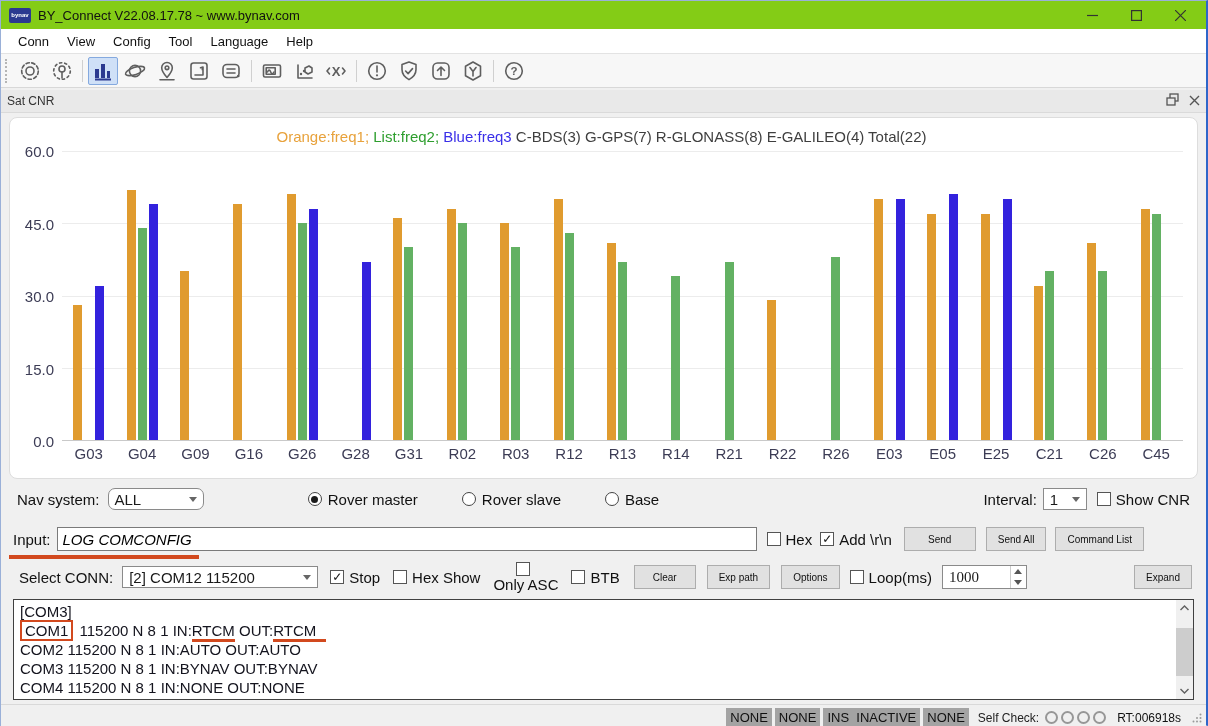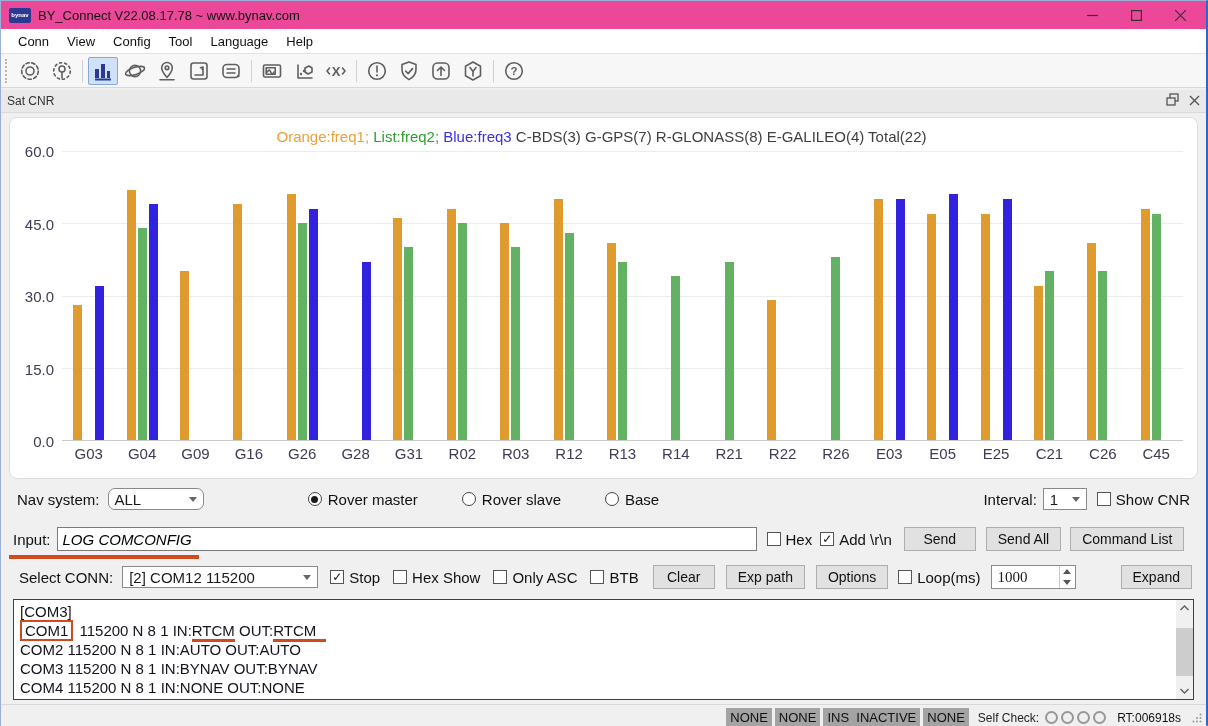--- a/index.html
+++ b/index.html
@@ -1,21 +1,21 @@
 <!DOCTYPE html>
 <html><head>
 <meta charset="utf-8">
 <style>
   * { box-sizing: border-box; margin: 0; padding: 0; }
   html,body { width:1208px; height:726px; overflow:hidden; }
   body { font-family:"Liberation Sans", sans-serif; background:#f0f0f0; color:#1a1a1a; }
   #win { width:1208px; height:726px; display:flex; flex-direction:column; border:1px solid #9ab0d8; border-right:2px solid #2e66c9; background:#f0f0f0; }
 
   
-  .titlebar { height:28px; background:#ec4899; display:flex; align-items:center; padding:0 4px 0 8px; flex:none; }
+  .titlebar { height:28px; background:#84cc16; display:flex; align-items:center; padding:0 4px 0 8px; flex:none; }
   .logo { width:22px; height:15px; background:#2b3990; border-radius:2px; color:#fff; font-size:6px; font-weight:bold; display:flex; align-items:center; justify-content:center; margin-right:7px; }
   .title-text { font-size:13px; color:#111; }
   .win-controls { margin-left:auto; display:flex; }
   .win-btn { width:44px; height:26px; display:flex; align-items:center; justify-content:center; color:#333; }
   .win-btn svg { display:block; }
 
   
   .menubar { height:24px; background:#fff; display:flex; align-items:center; padding-left:8px; flex:none; }
   .menu-item { font-size:13px; color:#111; padding:3px 9px; }
 
@@ -46,21 +46,21 @@
   .x-spacer { height:30px; }
 
   
   .row { display:flex; align-items:center; flex:none; }
   .lbl { font-size:15px; color:#111; }
   .select { background:#fff; border:1px solid #8a8a8a; height:22px; display:flex; align-items:center; padding:0 6px; font-size:15px; position:relative; }
   .select .car { margin-left:auto; width:0; height:0; border-left:4px solid transparent; border-right:4px solid transparent; border-top:5px solid #666; }
   .chk { width:14px; height:14px; border:1px solid #555; background:#fff; display:inline-flex; align-items:center; justify-content:center; font-size:12px; color:#111; margin-right:5px; flex:none; }
   .radio { width:14px; height:14px; border:1px solid #444; border-radius:50%; background:#fff; display:inline-flex; align-items:center; justify-content:center; margin-right:6px; flex:none; }
   .radio .dot { width:7px; height:7px; border-radius:50%; background:#1a1a1a; }
-  .btn { background:#e1e1e1; border:1px solid #adadad; font-size:14px; padding:2px 11px; height:24px; display:flex; align-items:center; color:#111; }
+  .btn { background:#e1e1e1; border:1px solid #adadad; font-size:10px; padding:2px 11px; height:24px; display:flex; align-items:center; color:#111; }
   .check-lab { display:flex; align-items:center; font-size:15px; color:#111; }
 
   .nav-row { height:32px; margin-top:4px; padding:0 8px; }
   .radio-group { display:flex; gap:44px; margin:0 auto 0 auto; padding-right:220px; }
 
   .input-row { height:28px; margin-top:10px; padding:0 4px; position:relative; }
   .input-field { flex:none; width:700px; height:24px; background:#fff; border:1px solid #7a7a7a; font-size:15px; padding:0 5px; font-family:"Liberation Sans",sans-serif; }
   .annot-underline-input { position:absolute; left:0px; bottom:-6px; width:190px; height:4px; }
 
   .conn-row { height:30px; margin-top:9px; padding:0 4px; }
@@ -458,21 +458,21 @@
           <span class="car"></span>
       </div>
       <label class="check-lab" style="margin-left:12px;">
         <span class="chk">✓</span>
         <span>Stop</span>
       </label>
       <label class="check-lab" style="margin-left:13px;">
         <span class="chk"></span>
         <span>Hex Show</span>
       </label>
-      <label class="check-lab" style="margin-left:13px;">
+      <label class="check-lab" style="margin-left:13px;flex-direction:column;">
         <span class="chk"></span>
         <span>Only ASC</span>
       </label>
       <label class="check-lab" style="margin-left:13px;">
         <span class="chk"></span>
         <span>BTB</span>
       </label>
       <div class="btn" style="margin-left:14px; width:62px; justify-content:center;">Clear</div>
       <div class="btn" style="margin-left:11px;">Exp path</div>
       <div class="btn" style="margin-left:11px;">Options</div>

